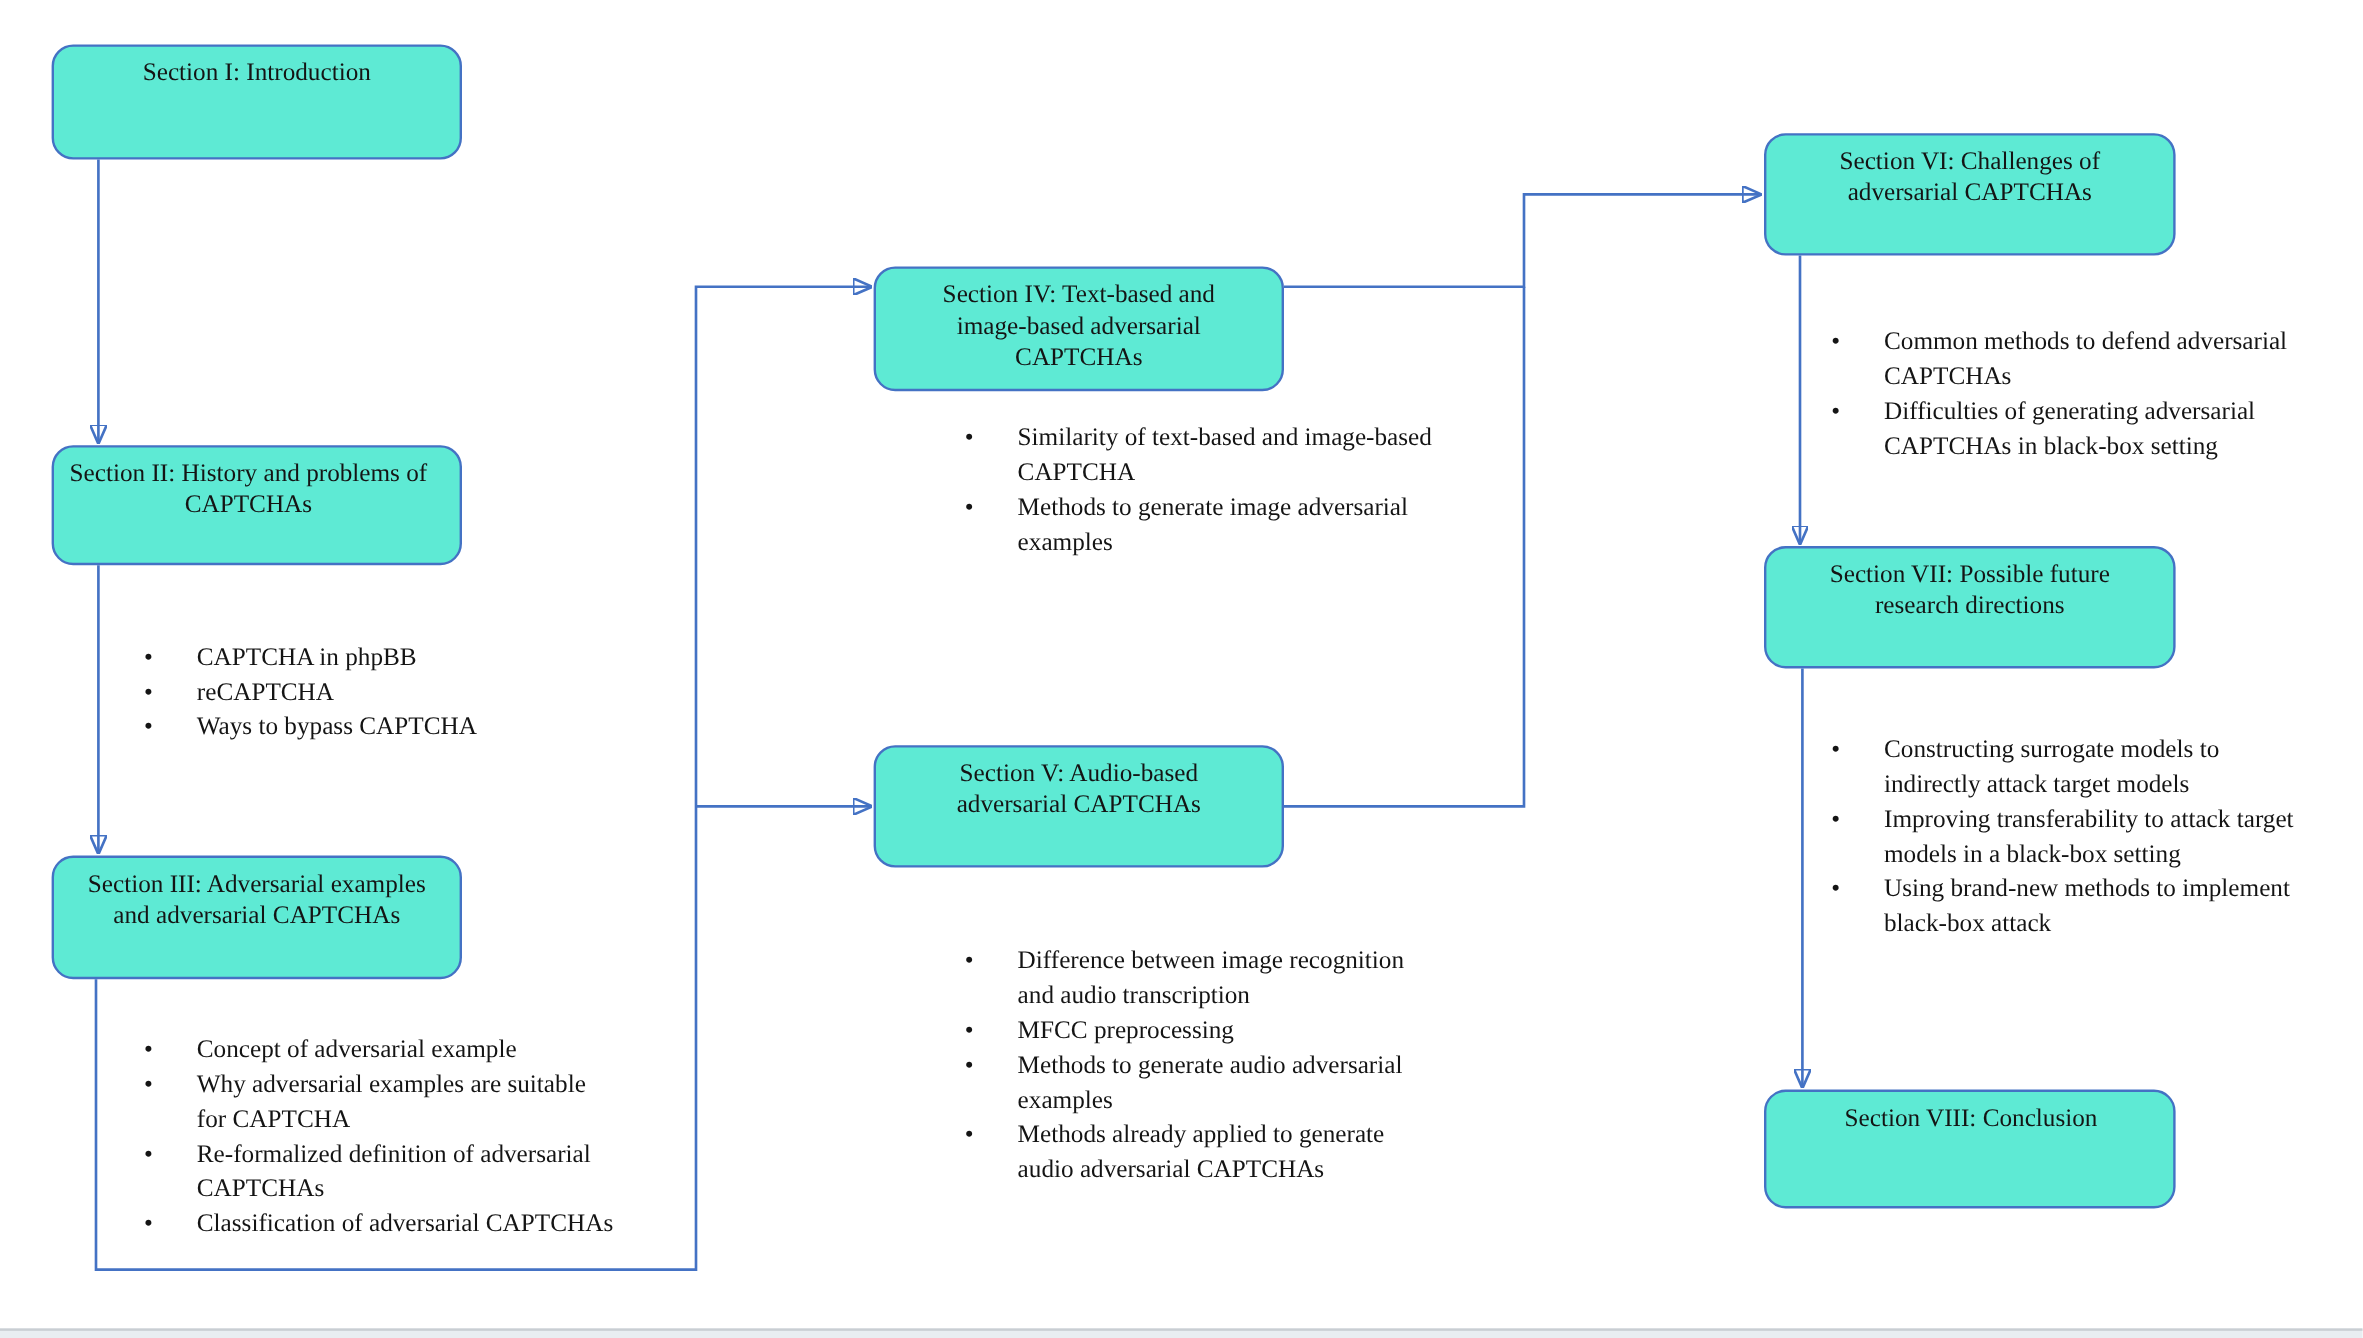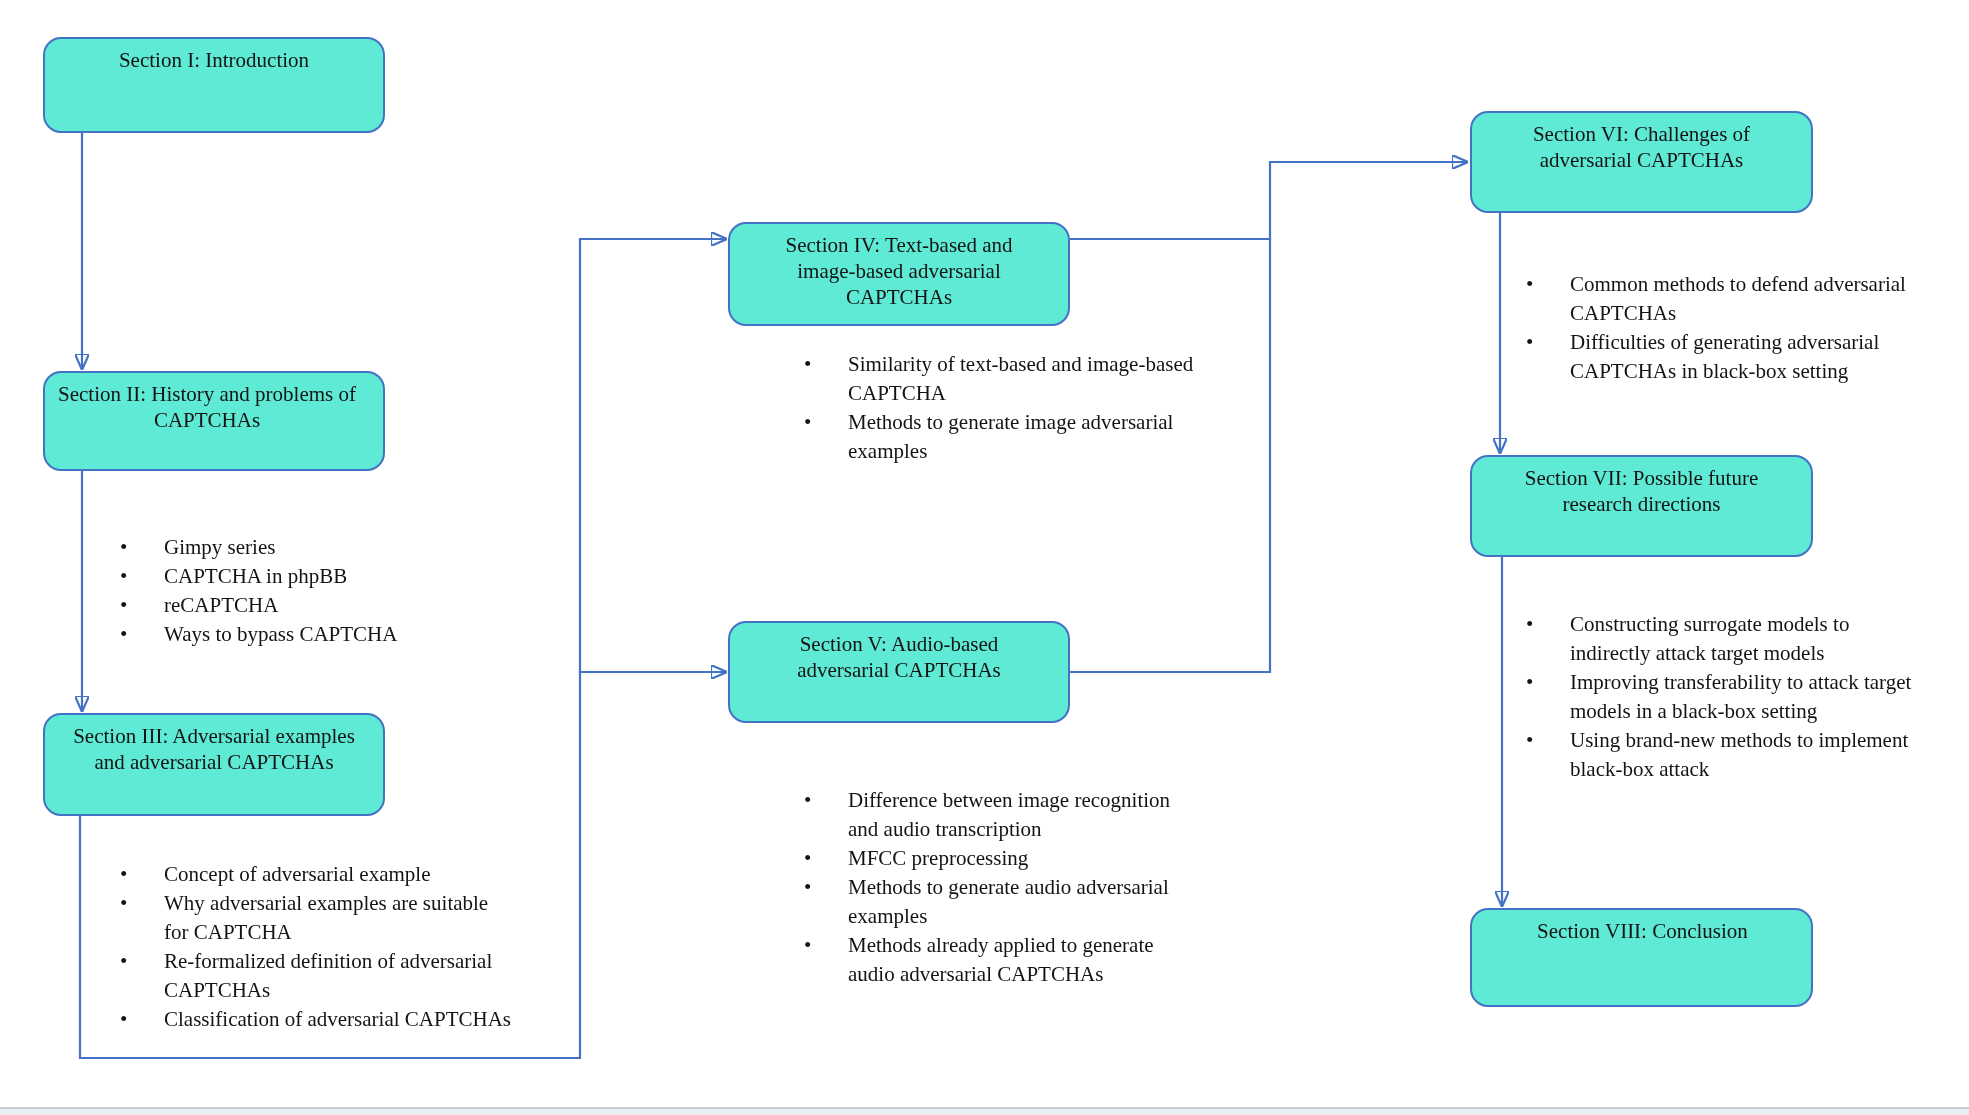--- a/index.html
+++ b/index.html
@@ -117,21 +117,20 @@
   </div>
   <div class="node node-7">
     <span>Section VII: Possible future research directions</span>
   </div>
   <div class="node node-8">
     <span>Section VIII: Conclusion</span>
   </div>
 
 
   <ul class="bullets bullets-2">
-    <li>Gimpy series</li>
     <li>CAPTCHA in phpBB</li>
     <li>reCAPTCHA</li>
     <li>Ways to bypass CAPTCHA</li>
   </ul>
 
   <ul class="bullets bullets-3">
     <li>Concept of adversarial example</li>
     <li>Why adversarial examples are suitable for CAPTCHA</li>
     <li>Re-formalized definition of adversarial CAPTCHAs</li>
     <li>Classification of adversarial CAPTCHAs</li>

